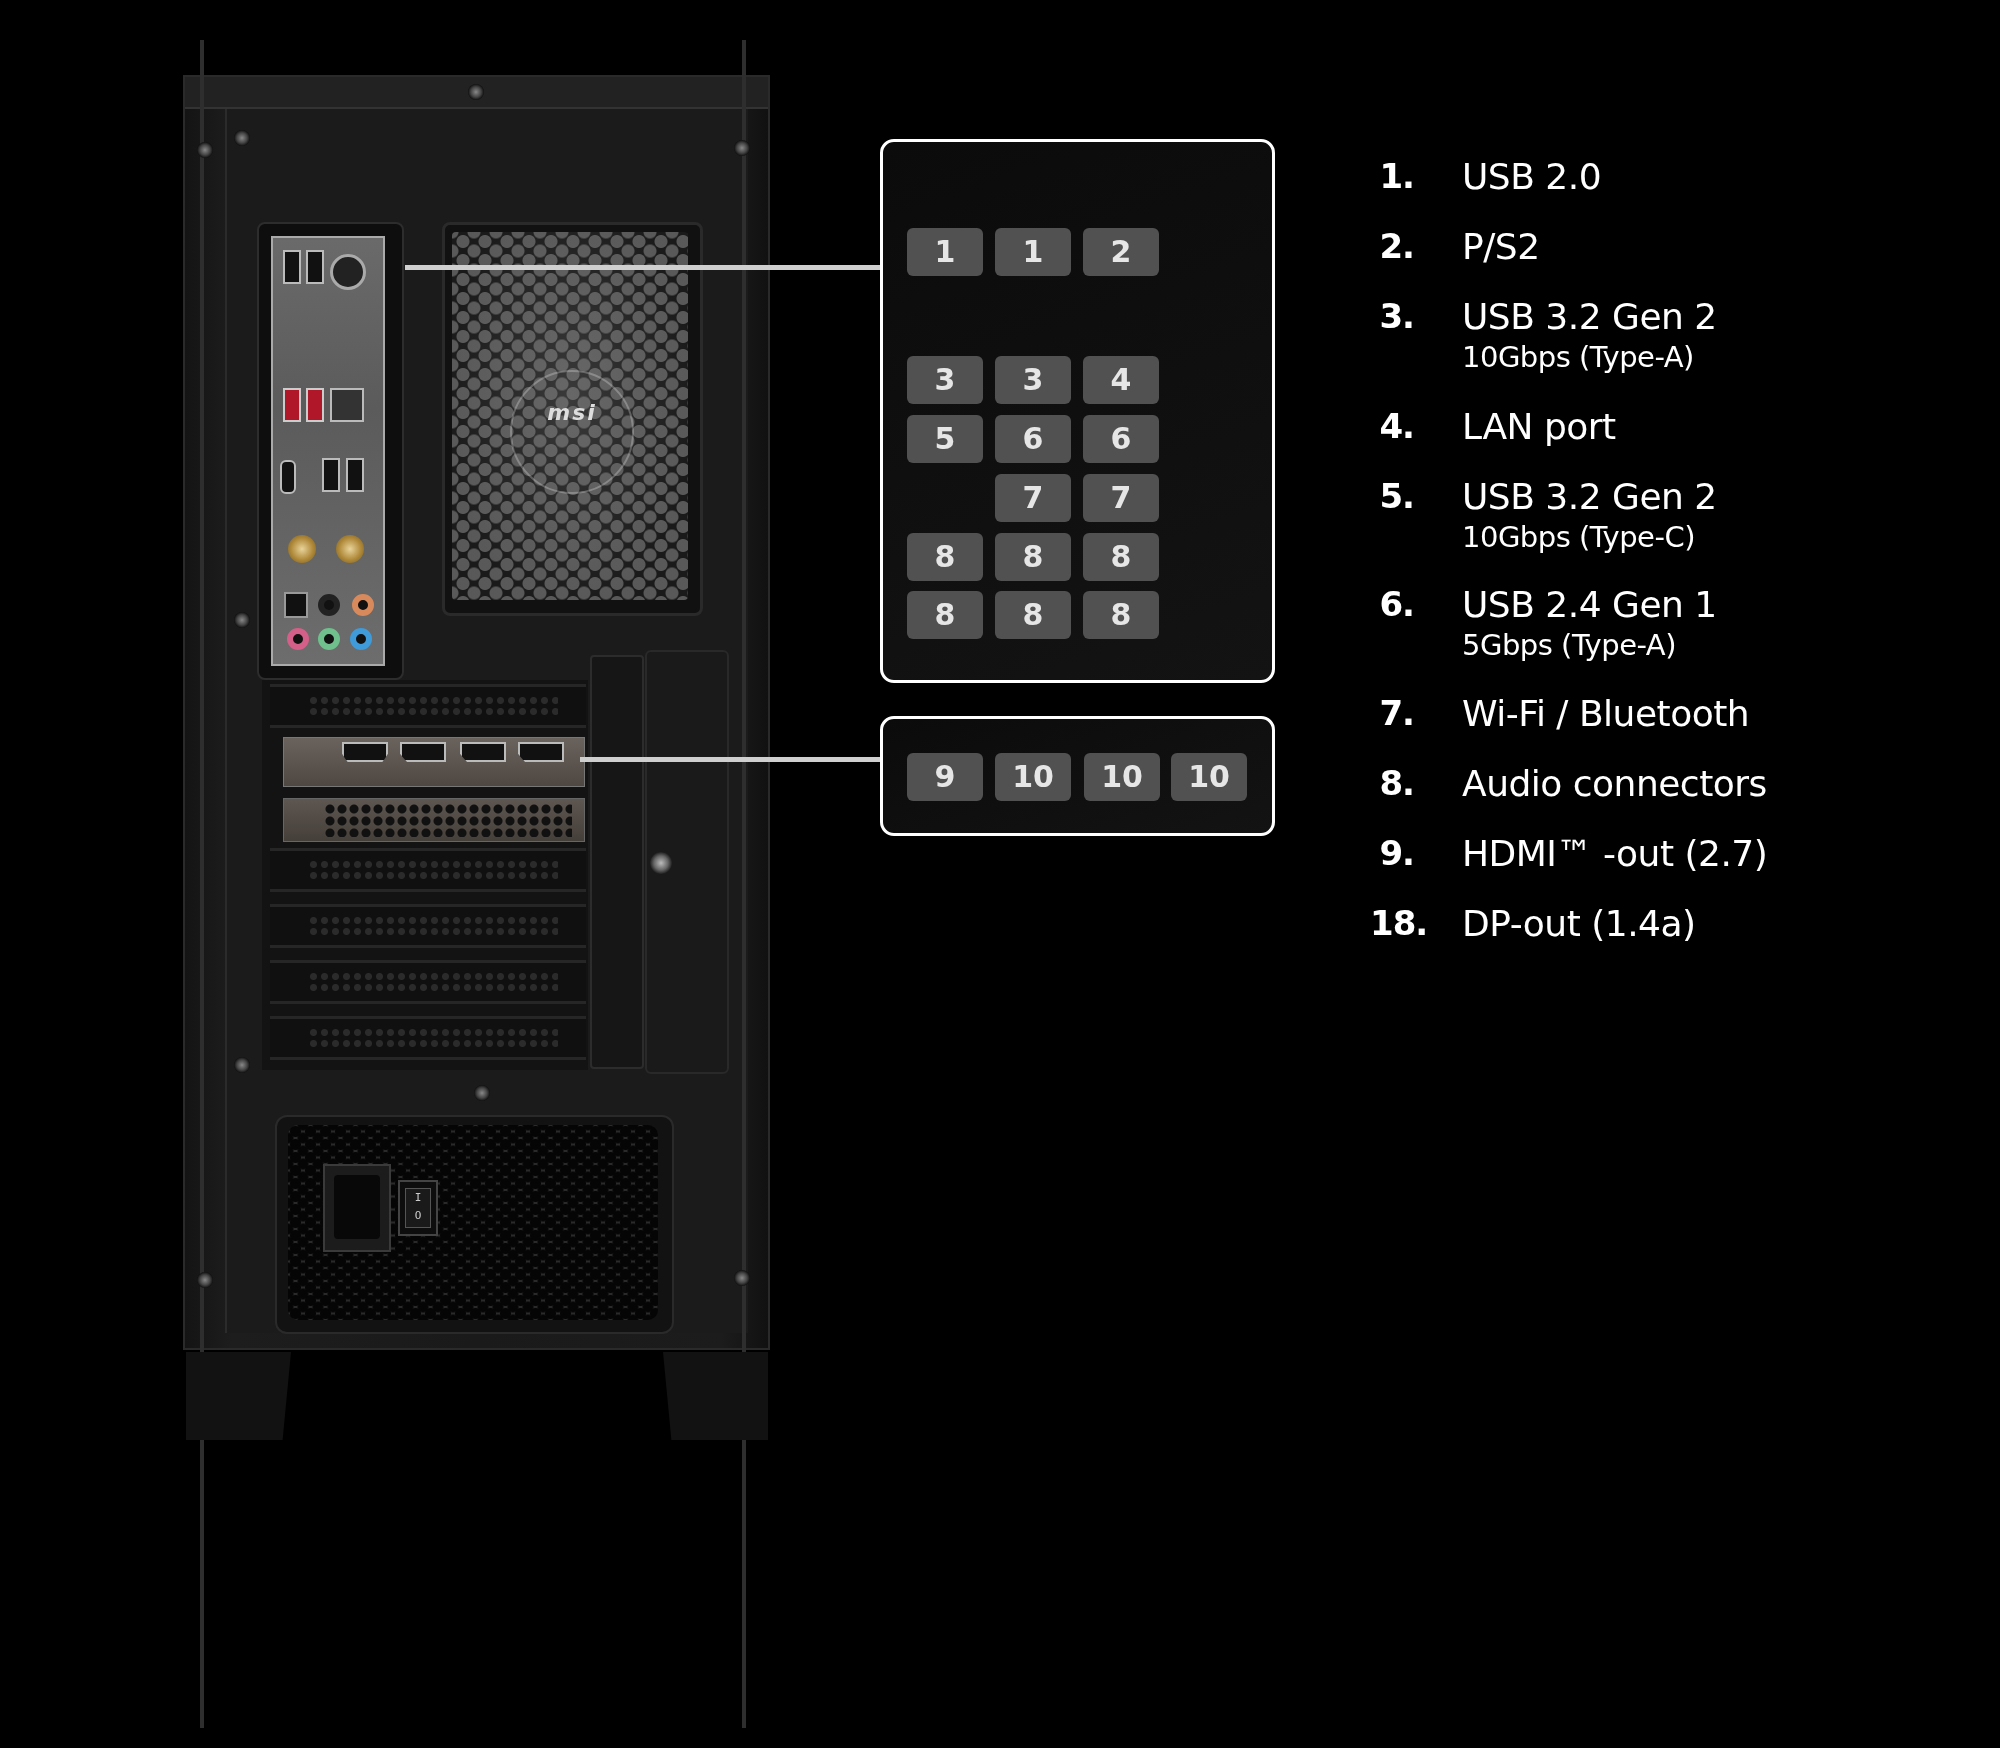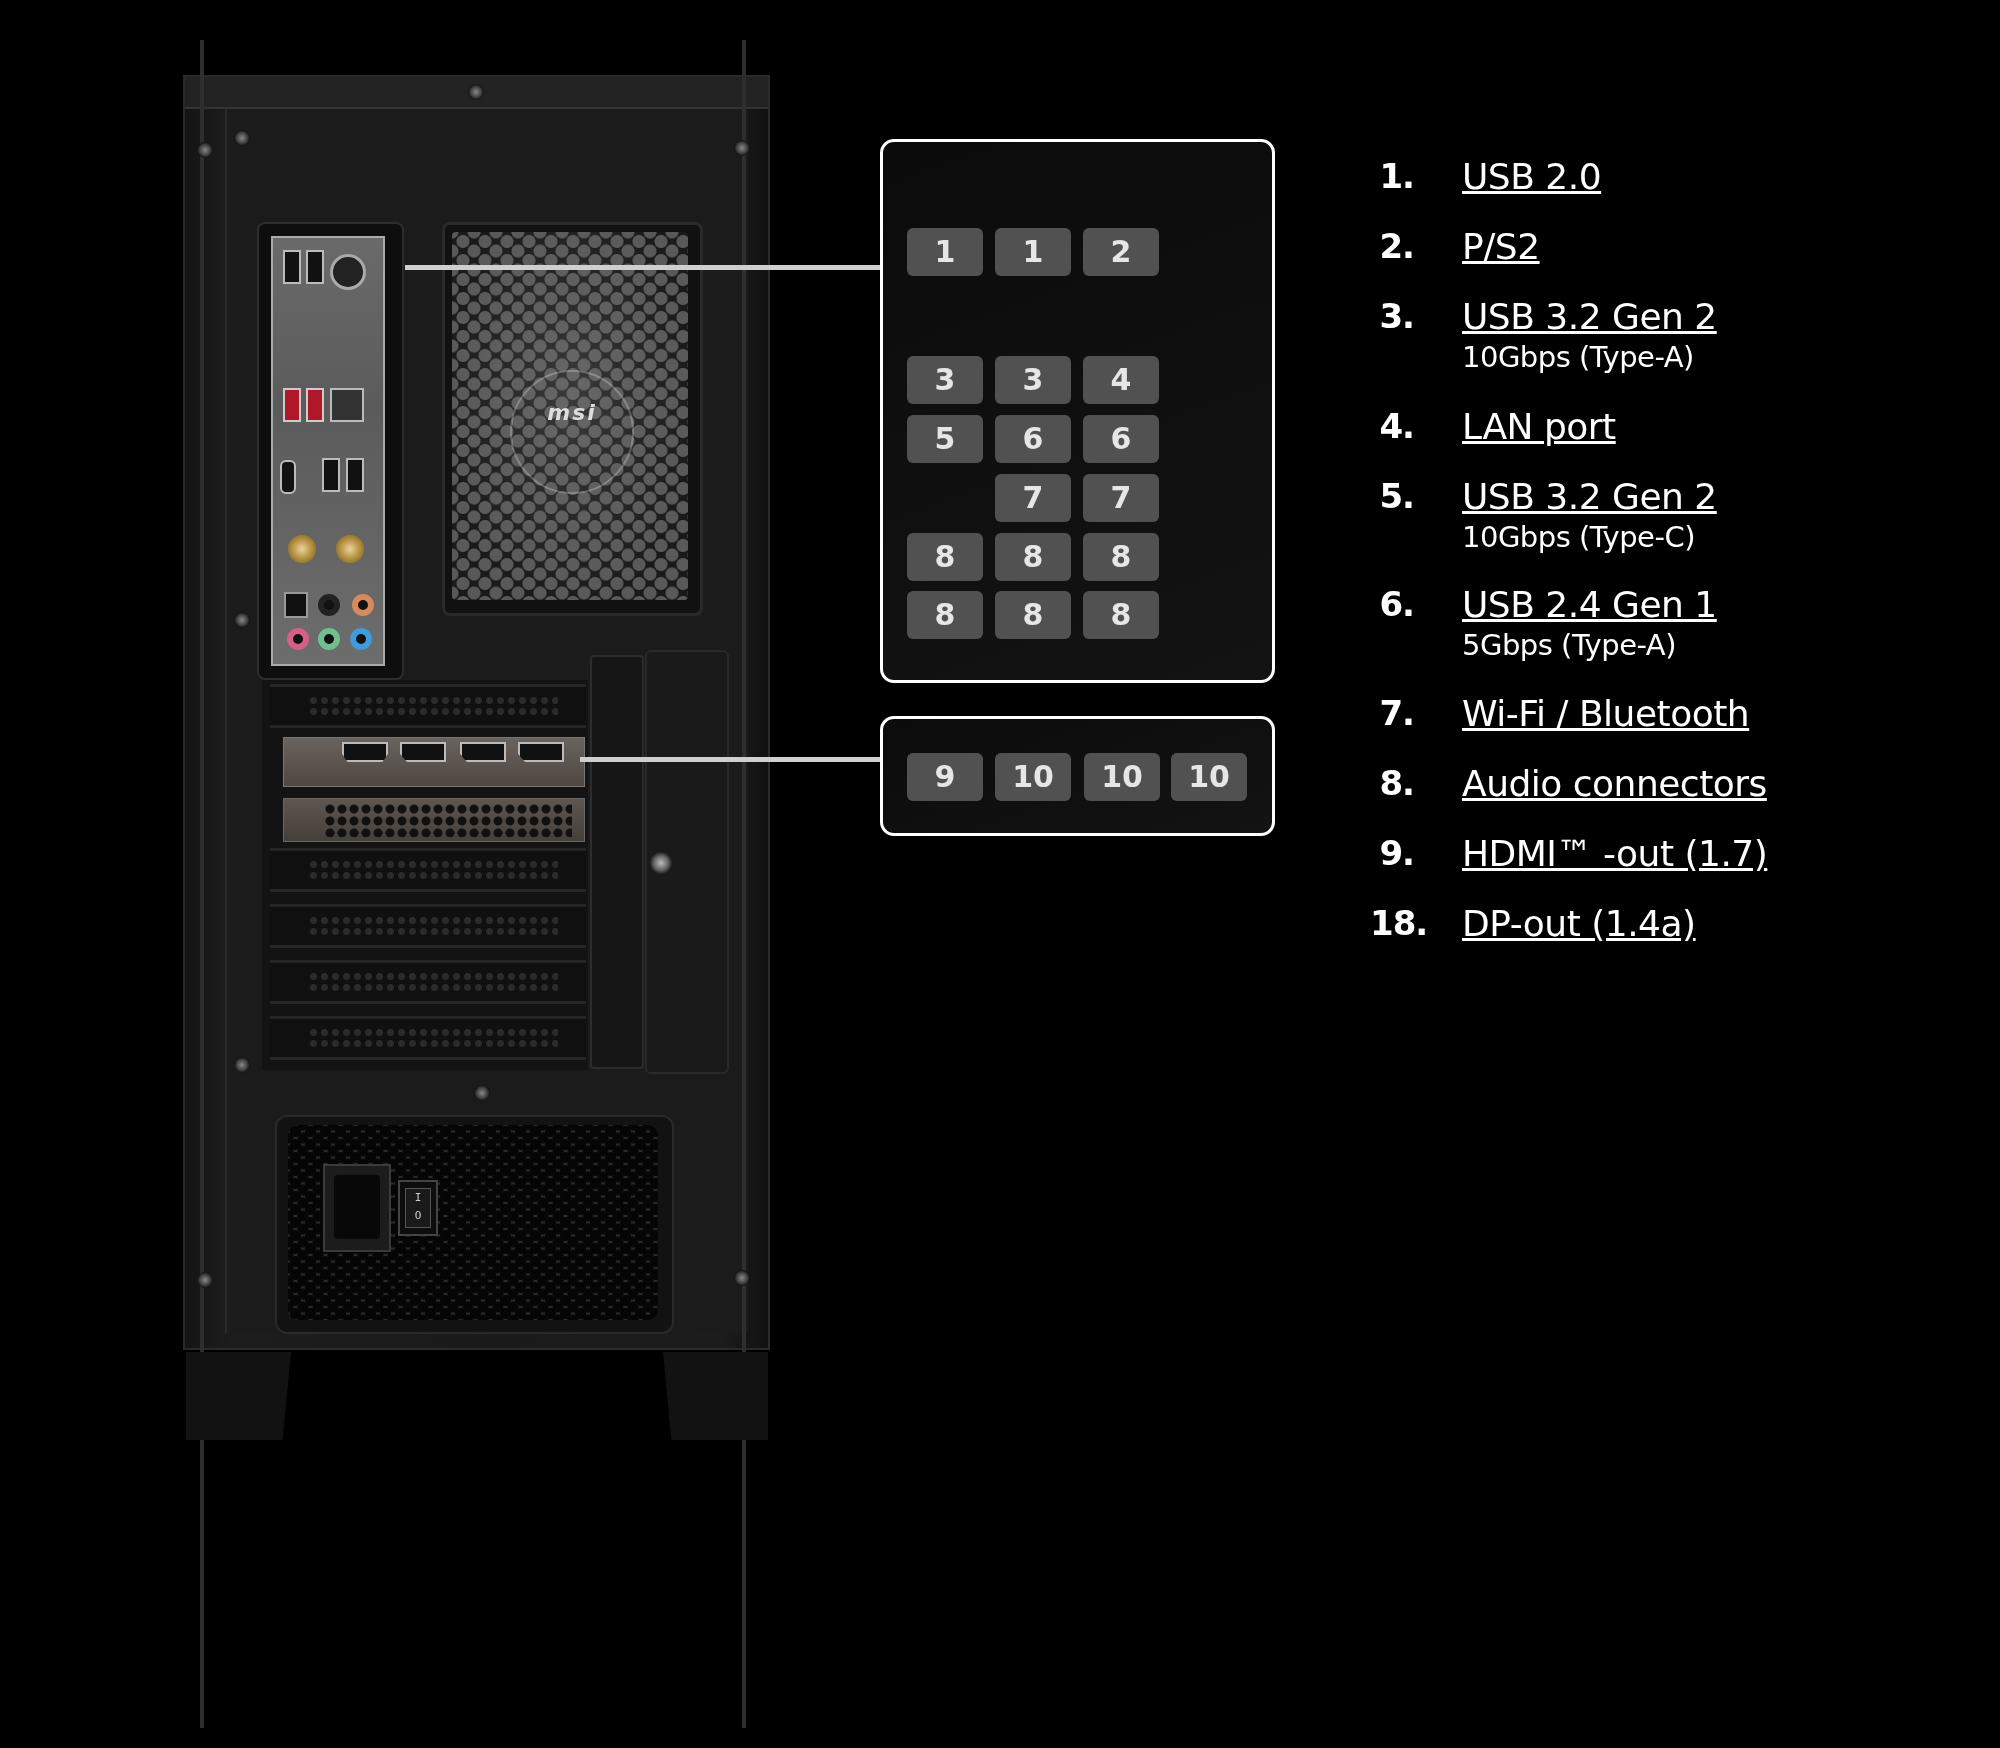--- a/index.html
+++ b/index.html
@@ -95,21 +95,21 @@
     .callout-box { position: absolute; box-sizing: border-box; border: 3px solid #fff; border-radius: 14px;
                    background: linear-gradient(160deg, #0b0b0b, #131313); }
     .badge { position: absolute; width: 76px; height: 48px; border-radius: 6px; background: #515151;
              color: #e6e6e6; font: bold 30px "DejaVu Sans", sans-serif; text-align: center; line-height: 48px; }
 
     
     .legend-item { position: absolute; left: 1370px; width: 560px; }
     .legend-num { position: absolute; left: 0; width: 44px; text-align: right;
                   font: bold 34px "DejaVu Sans", sans-serif; color: #fff; letter-spacing: -1px; }
     .legend-label { position: absolute; left: 92px; white-space: nowrap;
-                    font: 36px "DejaVu Sans", sans-serif; color: #fff; letter-spacing: -0.5px; text-decoration: underline; }
+                    font: 36px "DejaVu Sans", sans-serif; color: #fff; letter-spacing: -0.5px; }
     .legend-sub { position: absolute; left: 92px; white-space: nowrap;
                   font: 29px "DejaVu Sans", sans-serif; color: #fff; letter-spacing: -0.5px; }
   </style>
 </head>
 <body>
 
 <div>
   <div class="case">
     <div class="case-topbar"></div>
     <div class="case-inner"></div>
@@ -264,19 +264,19 @@
   <div class="legend-item" style="top:693px;">
     <span class="legend-num">7.</span>
     <span class="legend-label">Wi-Fi / Bluetooth</span>
   </div>
   <div class="legend-item" style="top:763px;">
     <span class="legend-num">8.</span>
     <span class="legend-label">Audio connectors</span>
   </div>
   <div class="legend-item" style="top:833px;">
     <span class="legend-num">9.</span>
-    <span class="legend-label">HDMI™ -out (1.7)</span>
+    <span class="legend-label">HDMI™ -out (2.7)</span>
   </div>
   <div class="legend-item" style="top:903px;">
     <span class="legend-num">18.</span>
     <span class="legend-label">DP-out (1.4a)</span>
   </div>
 </div>
 
 </body></html>

